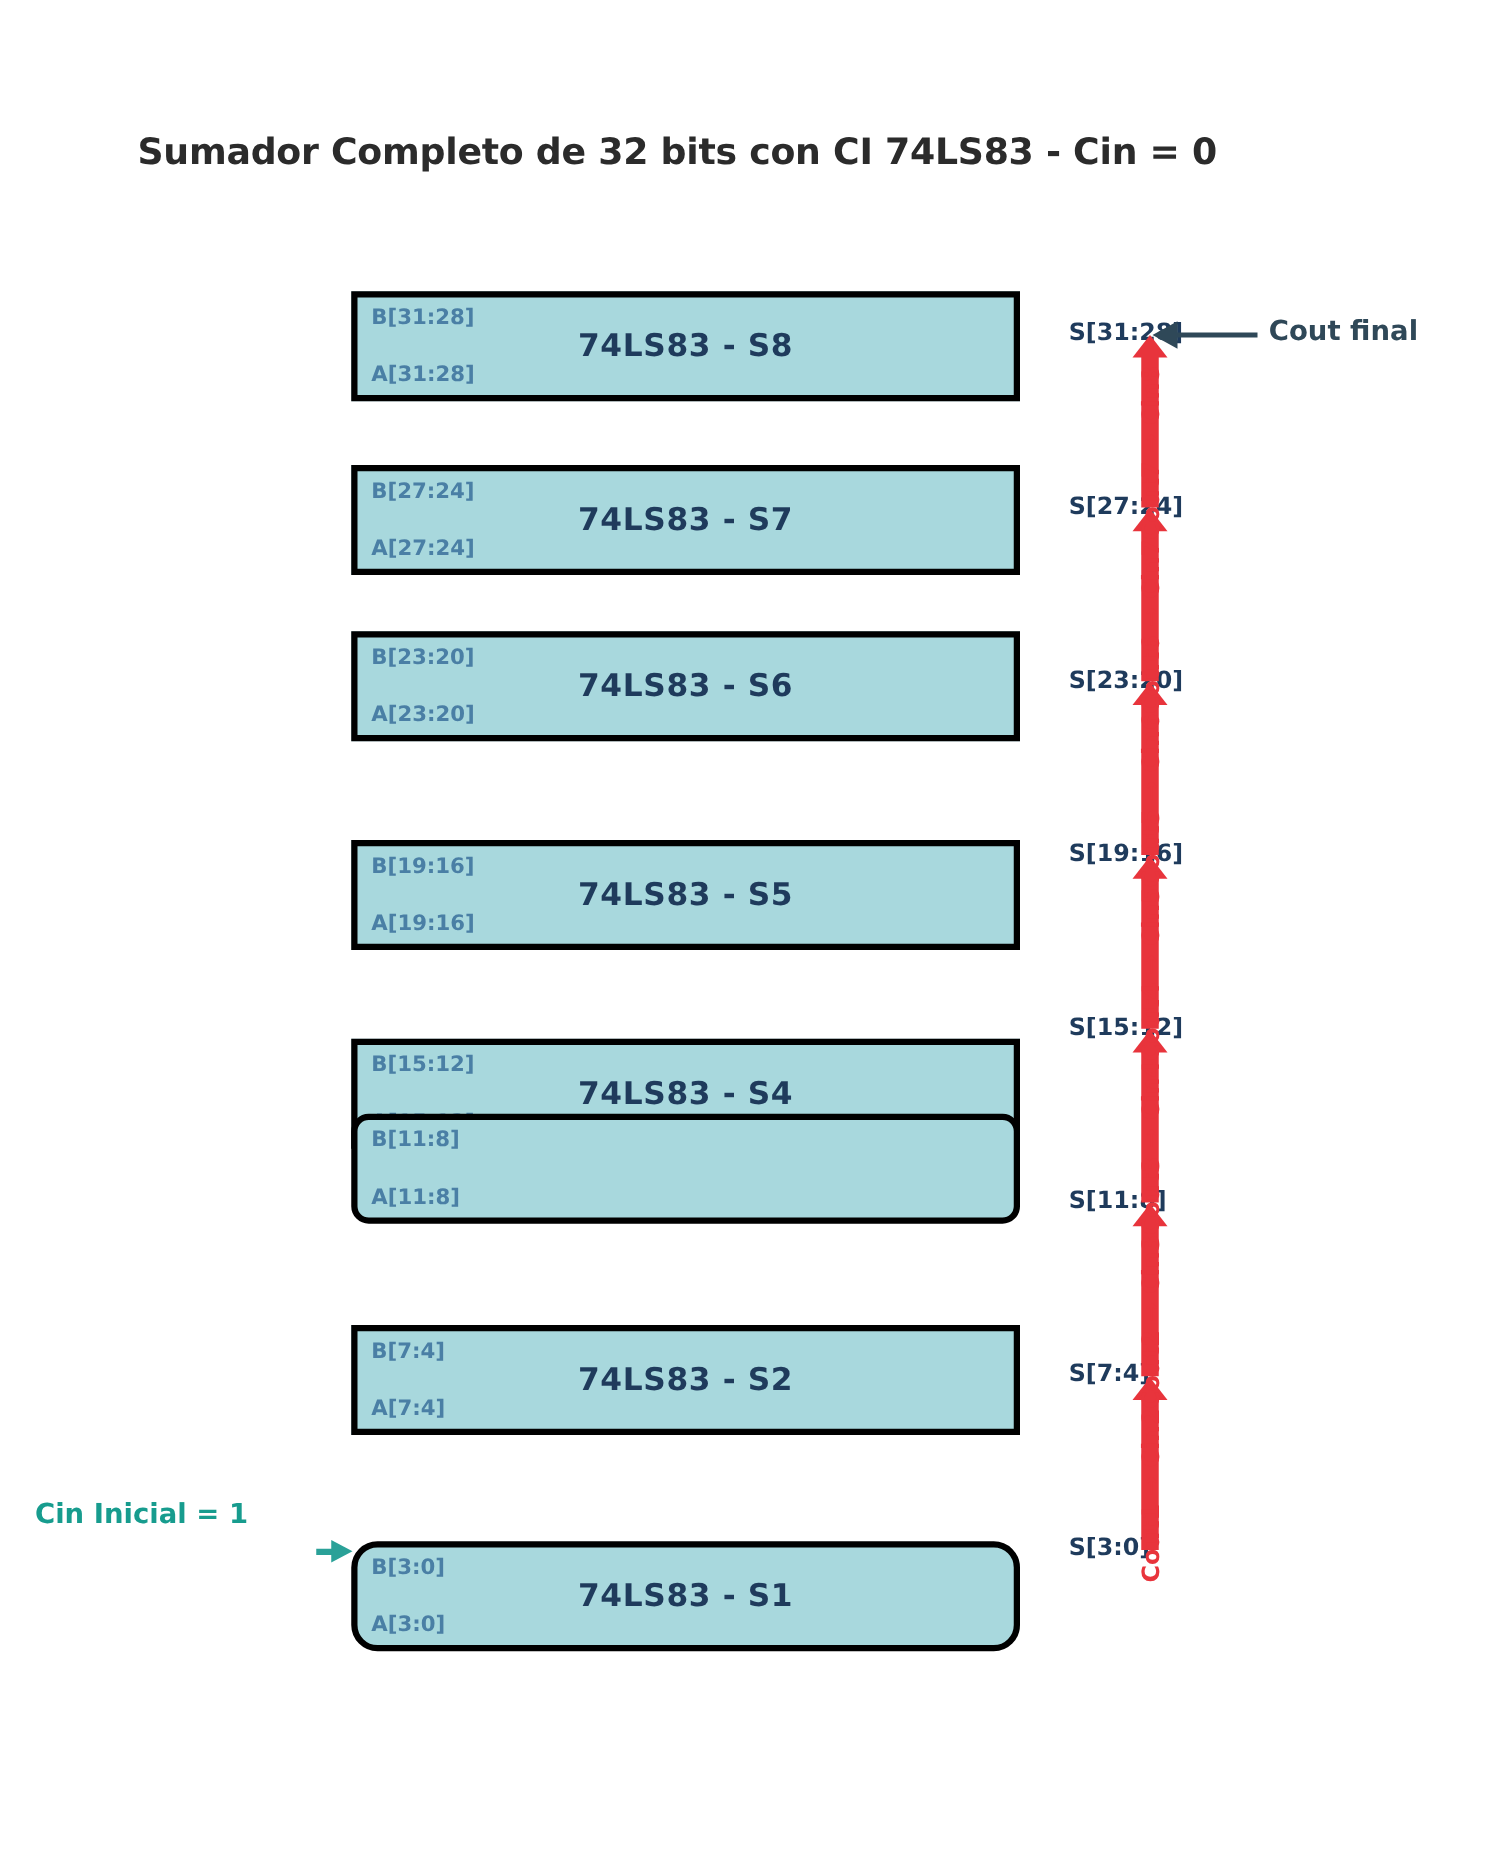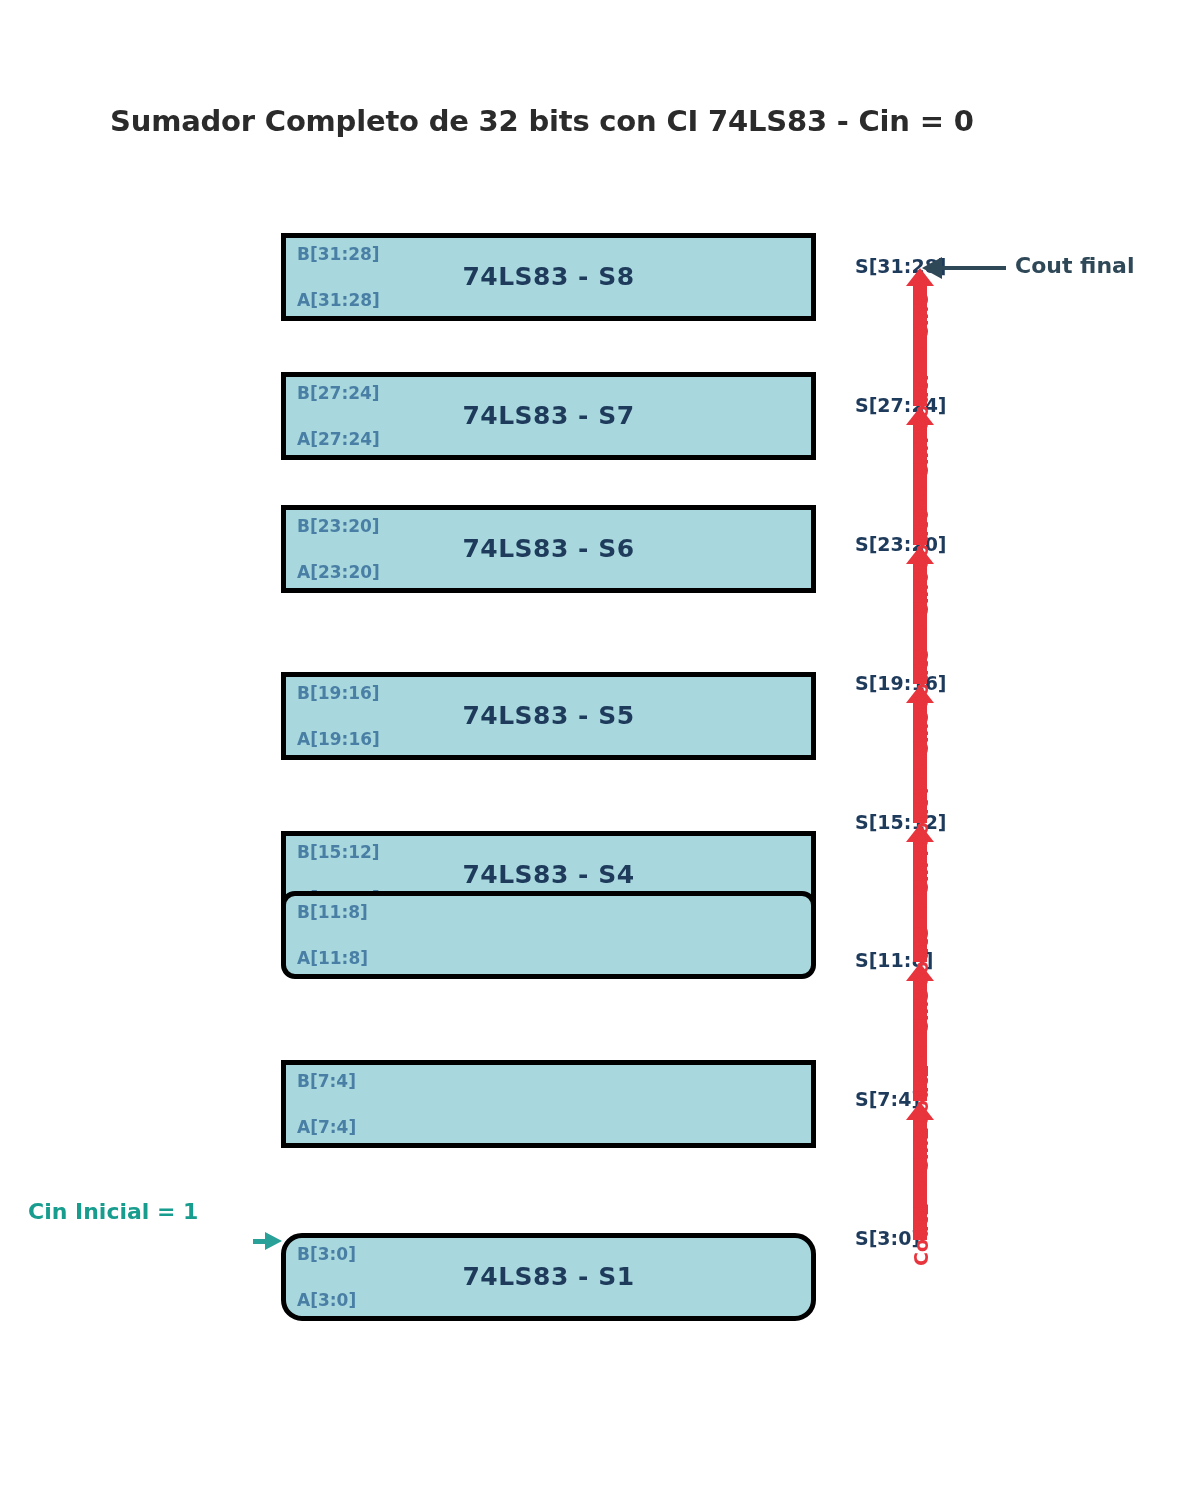--- a/index.html
+++ b/index.html
@@ -199,20 +199,21 @@
         <div class="port-a">A[15:12]</div>
         <div class="block-title">74LS83 - S4</div>
       </div>
       <div class="block" style="top: 891px; border-radius: 14px;">
         <div class="port-b">B[11:8]</div>
         <div class="port-a">A[11:8]</div>
       </div>
       <div class="block" style="top: 1060px;">
         <div class="port-b">B[7:4]</div>
         <div class="port-a">A[7:4]</div>
+        <div class="block-title">74LS83 - S2</div>
       </div>
       <div class="block" style="top: 1233px; border-radius: 21px;">
         <div class="port-b">B[3:0]</div>
         <div class="port-a">A[3:0]</div>
         <div class="block-title">74LS83 - S1</div>
       </div>
     </div>
   <div id="sums-layer">
       <div class="sum-label" style="left: 855px; top: 255px;">S[31:28]</div>
       <div class="sum-label" style="left: 855px; top: 394px;">S[27:24]</div>

